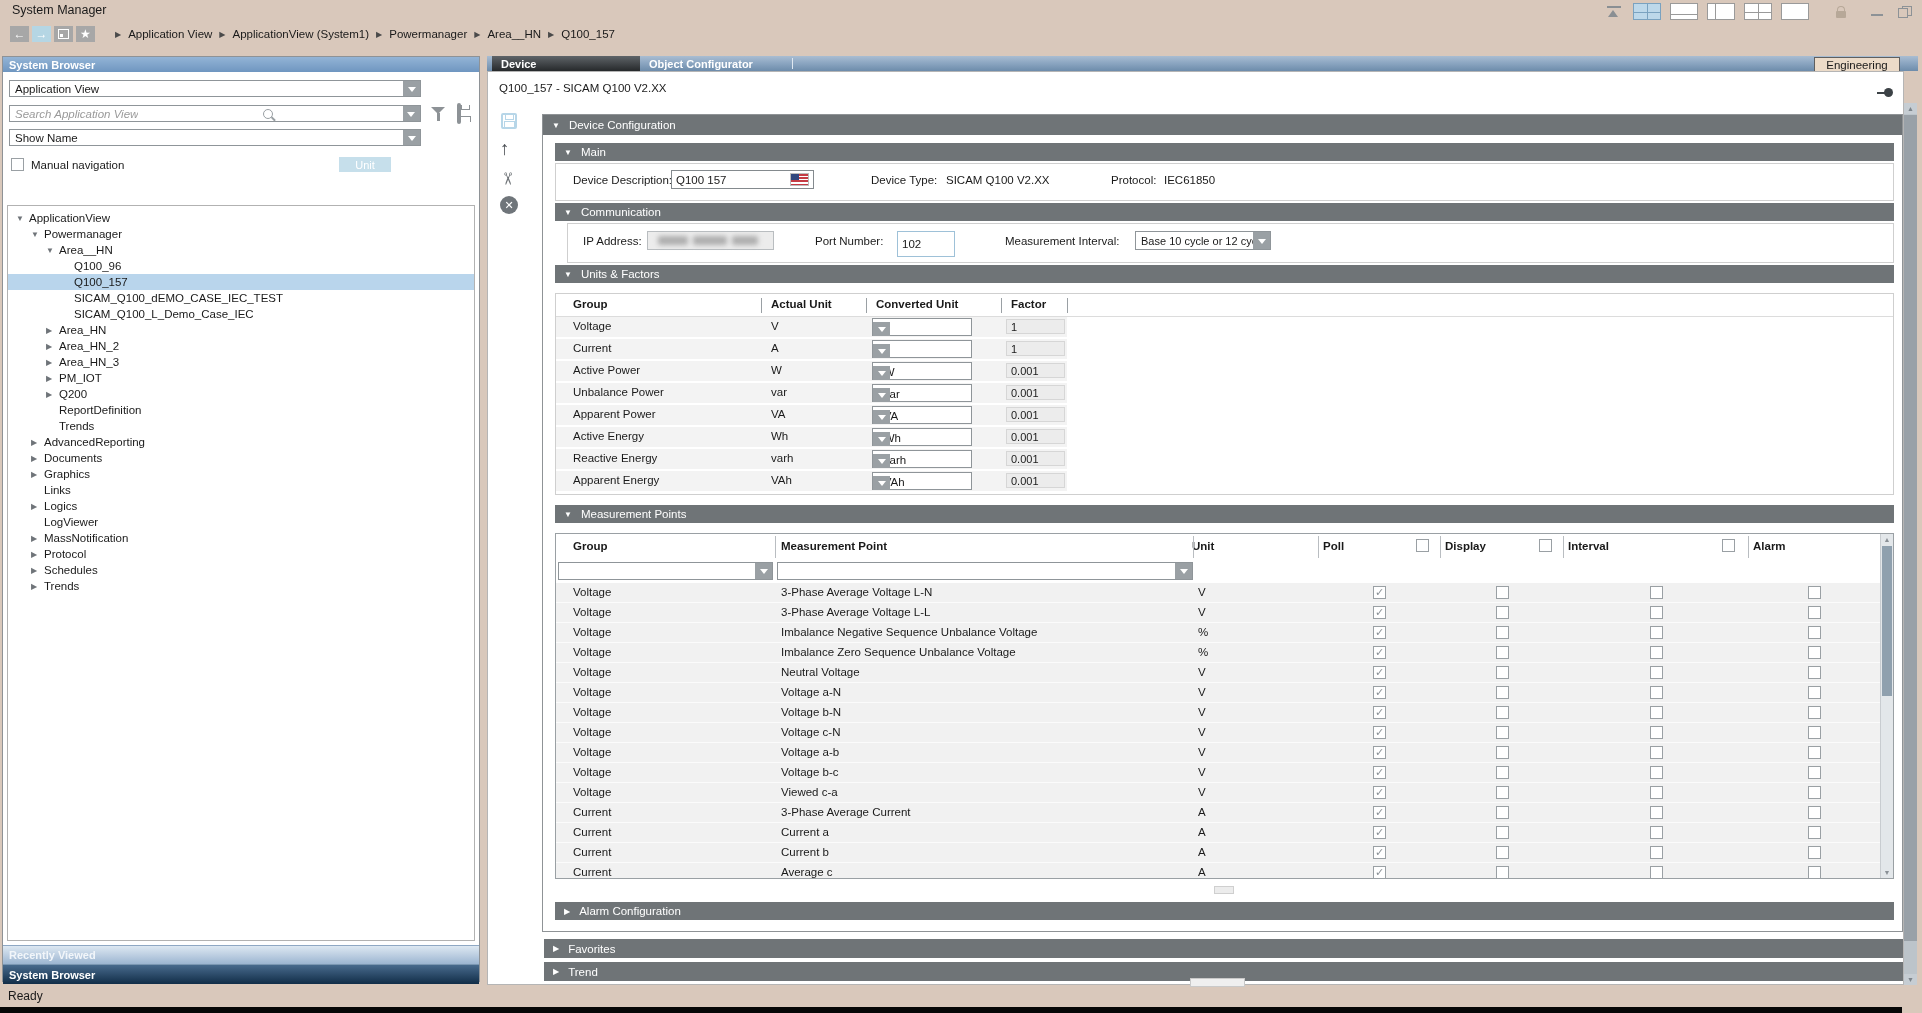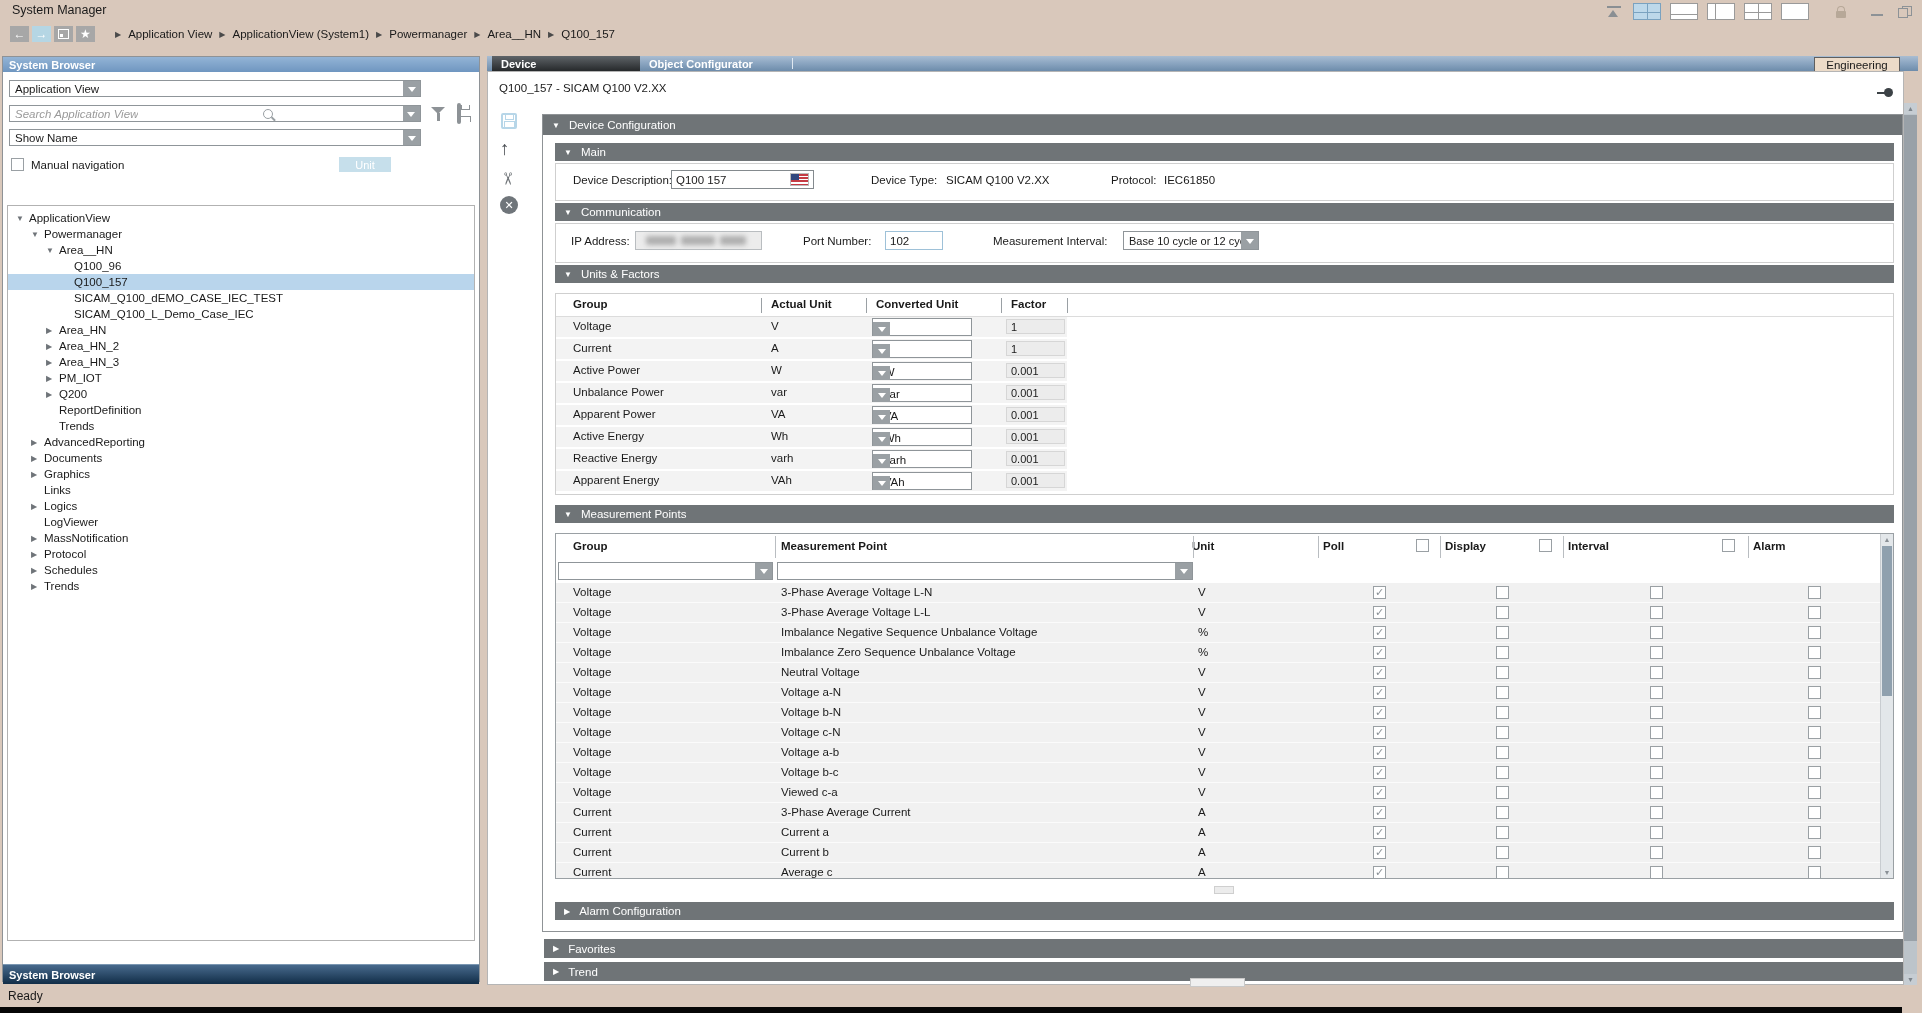--- a/index.html
+++ b/index.html
@@ -107,40 +107,40 @@
   #outer-scroll{left:1904px;top:103px;width:13px;height:882px;background:#bcc4ca;}
   #outer-scroll .arr{position:absolute;left:0;right:0;height:11px;background:#c6cdd3;color:#7d858c;font-size:7px;text-align:center;line-height:11px;}
   #outer-scroll .arr.up{top:0;}
   #outer-scroll .arr.dn{bottom:0;}
   #outer-scroll .thumb{position:absolute;left:0;right:0;top:12px;height:826px;background:#99a1a8;}
   
   #dc-panel{left:54px;top:42px;width:1361px;height:818px;border:1px solid #8f9396;box-sizing:border-box;background:#fff;}
   #dc-hdr{left:0;right:0;top:0;height:20px;}
   .subhdr{left:12px;right:8px;height:18px;}
   #main-hdr{top:28px;} #main-box{left:12px;right:8px;top:48px;height:36px;}
-  #comm-hdr{top:88px;} #comm-box{left:12px;right:8px;top:108px;height:38px;text-align:right;}
+  #comm-hdr{top:88px;} #comm-box{left:24px;right:8px;top:108px;height:38px;text-align:right;}
   #units-hdr{top:150px;} #units-box{left:12px;right:8px;top:178px;height:200px;}
   #mp-hdr{top:390px;}
   #alarm-hdr{top:787px;}
   .fieldrow{position:absolute;}
   
   #dd-label{left:17px;top:10px;} 
   #dd-input{left:115px;top:6px;width:143px;height:19px;}
   #flag-icon{margin-left:auto;margin-right:4px;width:17px;height:11px;flex:0 0 17px;
      background:repeating-linear-gradient(180deg,#c43b44 0 1.6px,#fff 1.6px 3.2px);position:relative;border:0.5px solid #bbb;}
   #flag-icon::after{content:"";position:absolute;left:0;top:0;width:8px;height:6px;background:#30477e;}
   #dt-label{left:315px;top:10px;} #dt-value{left:390px;top:10px;font-size:11.5px;}
   #pr-label{left:555px;top:10px;} #pr-value{left:608px;top:10px;font-size:11.5px;}
   
   #ip-label{left:15px;top:11px;} 
   #ip-input{left:79px;top:7px;width:127px;height:19px;background:#ececec;border:1px solid #b9bdc0;}
   .blobs{display:flex;gap:5px;margin-left:6px;filter:blur(2.5px);}
   .blobs i{height:9px;background:#aeaeae;border-radius:2px;display:block;}
   #port-label{left:247px;top:11px;}
-  #port-input{left:329px;top:7px;width:58px;height:19px;border:1px solid #9ec1d8;}
+  #port-input{left:329px;top:7px;width:58px;height:26px;border:1px solid #9ec1d8;}
   #mi-label{left:437px;top:11px;}
   #mi-combo{left:567px;top:7px;width:136px;height:19px;}
   
   #units-head{position:absolute;left:0;right:0;top:0;height:22px;border-bottom:1px solid #dcdcdc;font-weight:bold;font-size:11.5px;}
   #units-head span{position:absolute;top:4px;}
   .udiv{position:absolute;top:3px;width:1px;height:15px;background:#9aa0a4;}
   #units-rows{position:absolute;left:0;top:23px;right:0;bottom:0;}
   .u-row{position:absolute;left:0;width:511px;height:20px;background:#f3f3f3;font-size:11.5px;}
   .u-row span{position:absolute;top:3px;}
   .u-group{left:17px;} .u-actual{left:215px;}
@@ -323,20 +323,21 @@
       </div>
       <div class="tree-row" style="padding-left: 23px;">
         <span class="expander">▶</span>
         <span>Schedules</span>
       </div>
       <div class="tree-row" style="padding-left: 23px;">
         <span class="expander">▶</span>
         <span>Trends</span>
       </div>
     </div>
+  <div class="abs" id="bar-recent">Recently Viewed</div>
   <div class="abs" id="bar-sysbrowser">System Browser</div>
 </div>
 
 <div class="abs" id="tabbar">
   <div class="tab" id="tab-device">Device</div>
   <div class="tab" id="tab-objconf">Object Configurator</div>
   <div class="abs" id="tab-divider"></div>
   <div class="abs" id="engineering-btn">Engineering</div>
 </div>
 

